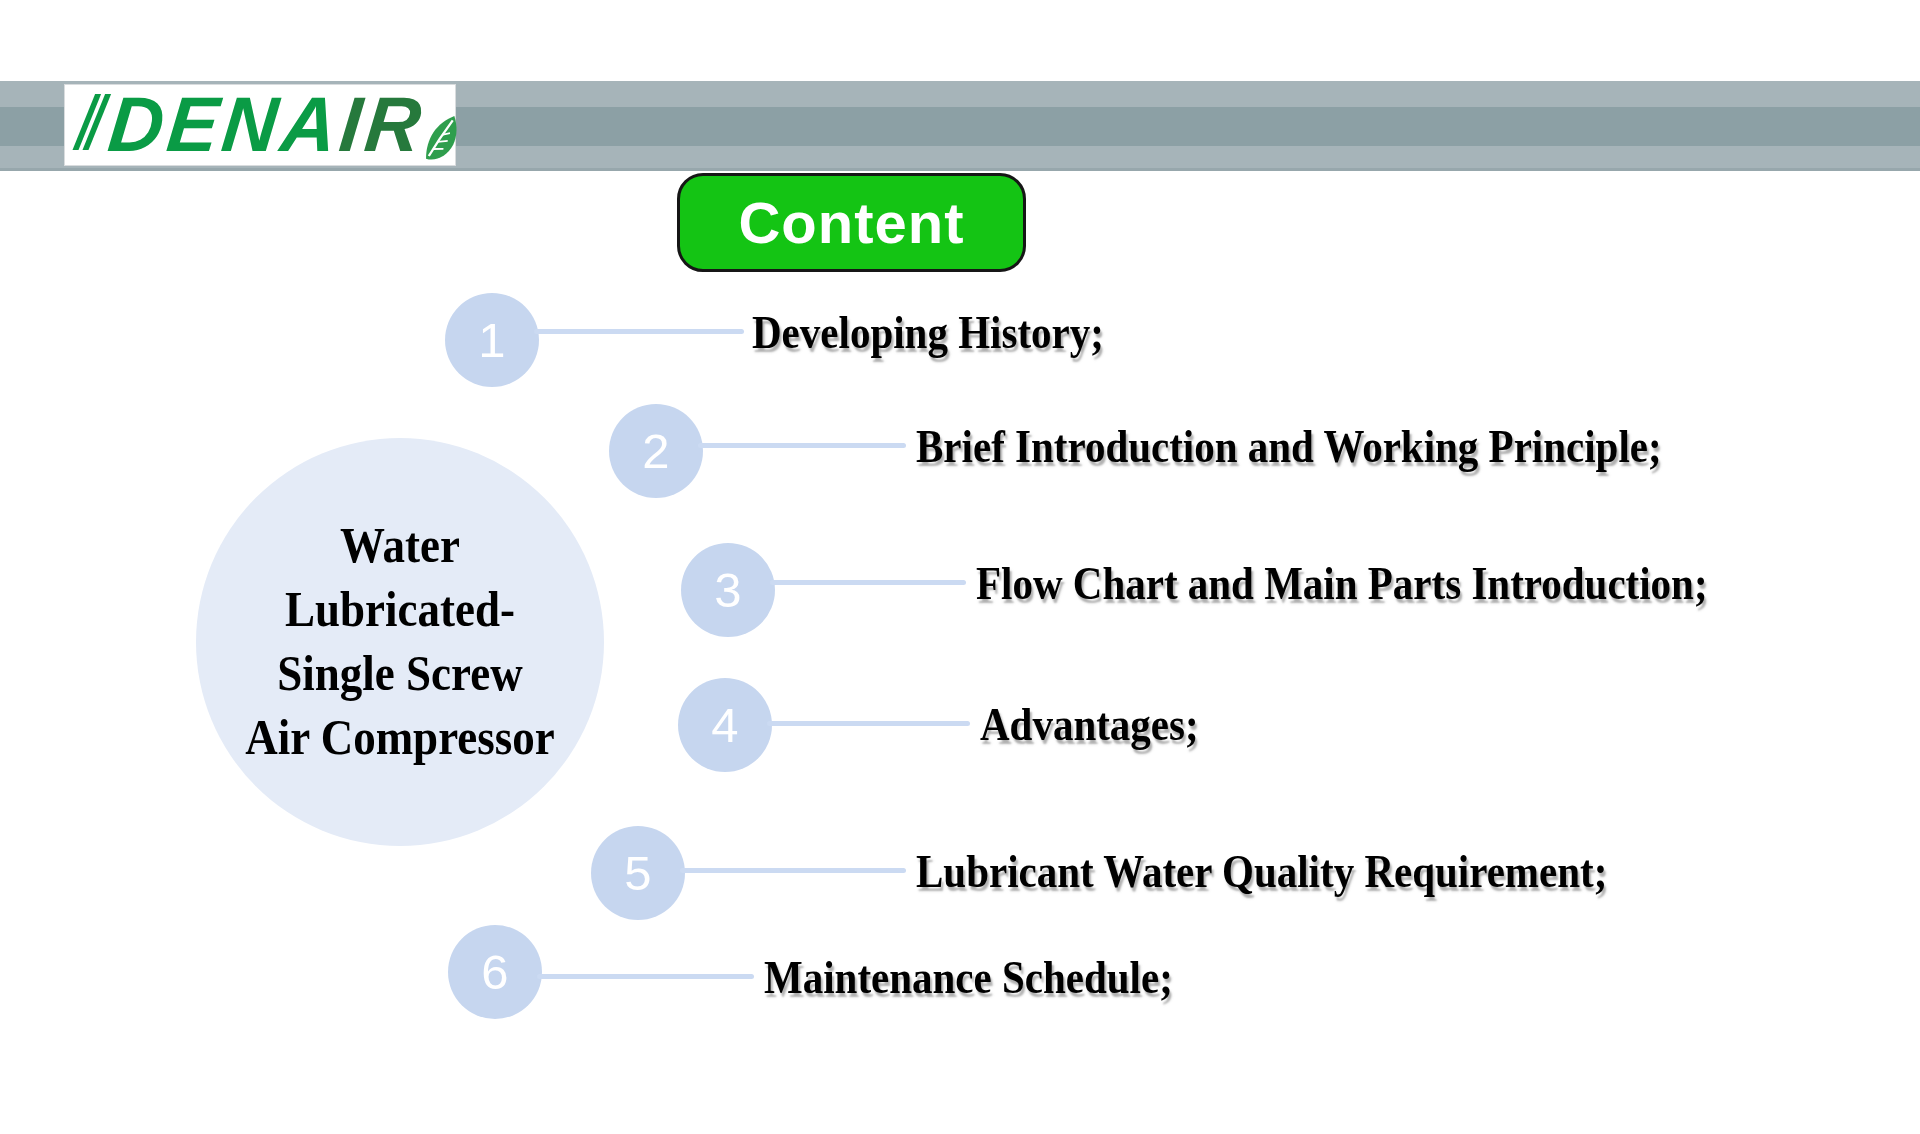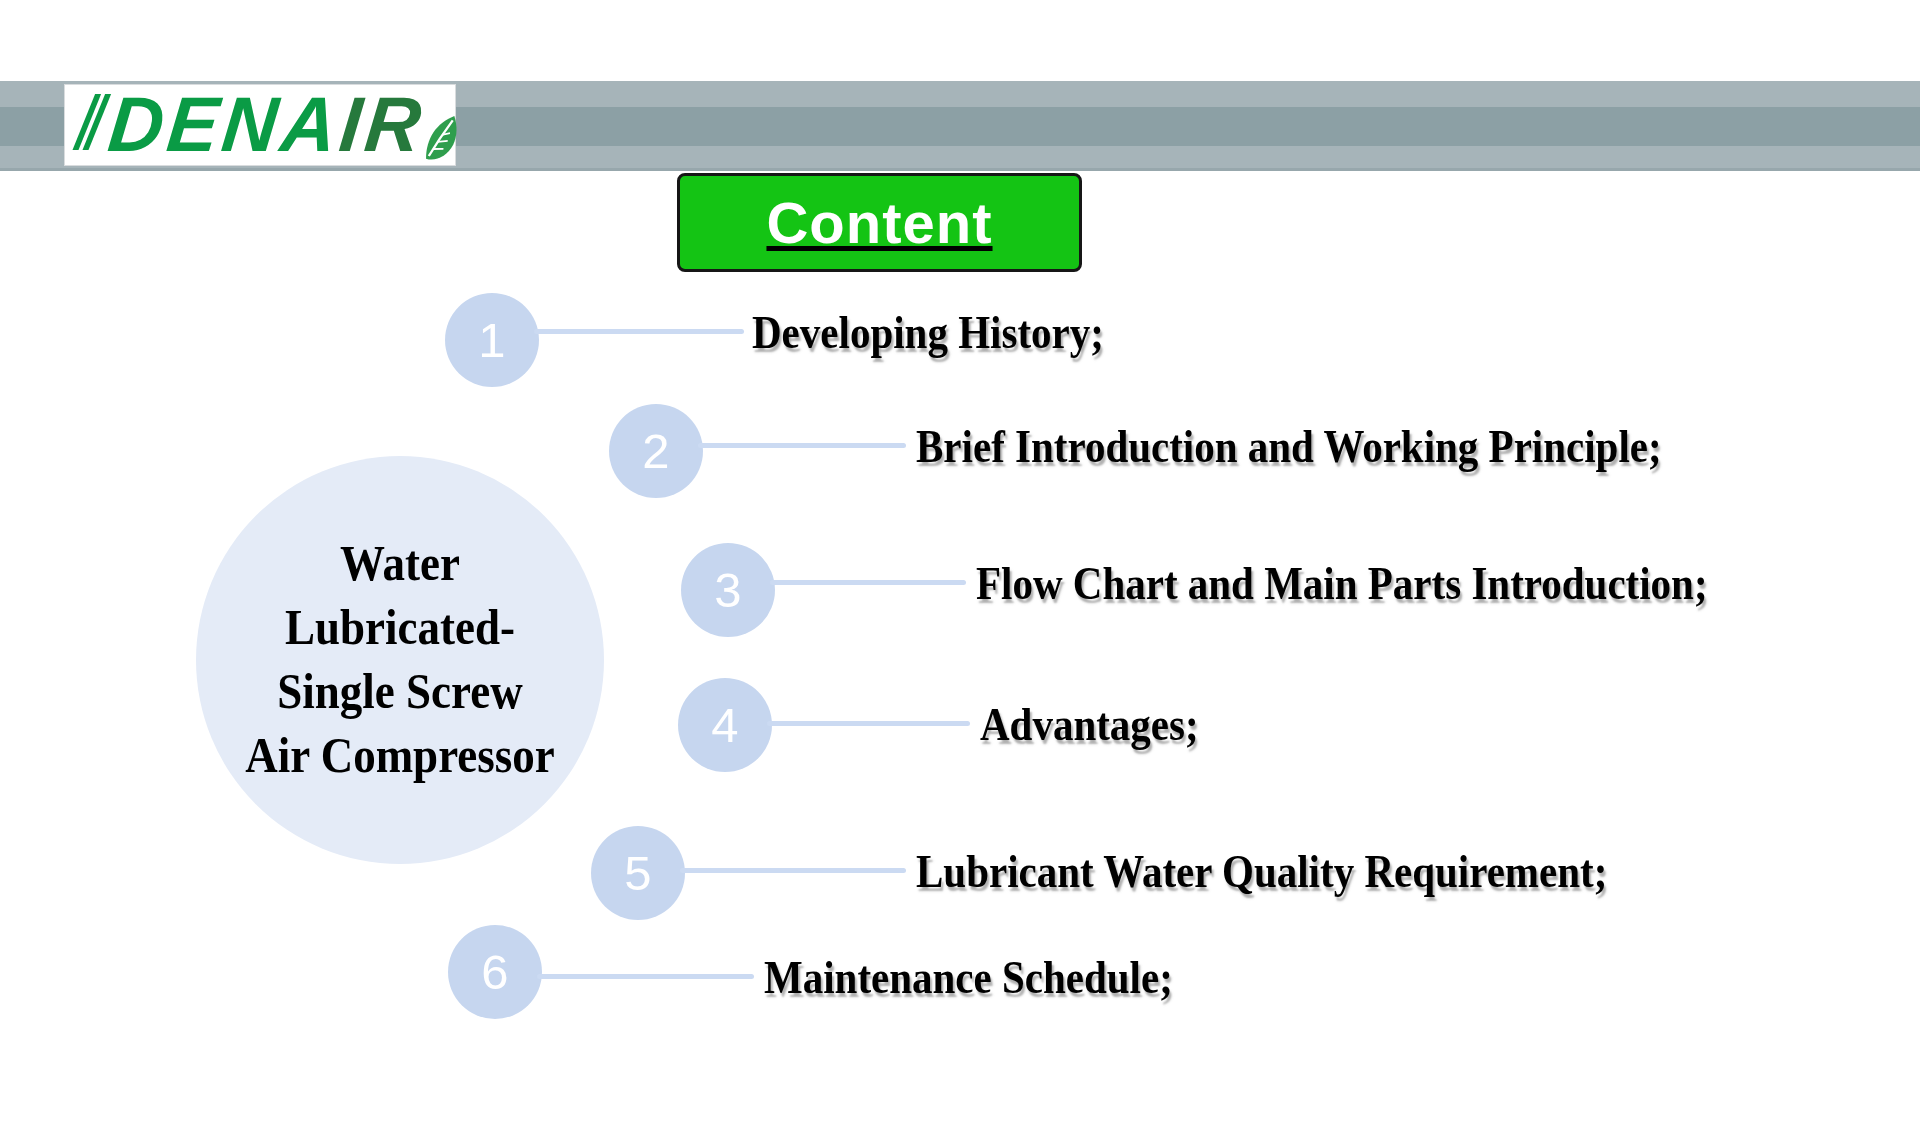--- a/index.html
+++ b/index.html
@@ -29,32 +29,32 @@
   .logo-text{
     font-style:italic;font-weight:bold;font-size:76px;letter-spacing:4px;
     transform:skewX(-6deg) scaleY(1.02);white-space:nowrap;line-height:74px;
   }
   .lg-a{color:#0a9b45;}
   .lg-b{color:#26793c;}
   .leaf{position:absolute;right:-38px;top:30px;width:40px;height:44px;transform:rotate(-12deg);}
 
   
   .content-btn{
-    position:absolute;left:677px;top:173px;width:405px;height:99px;
-    background:#14c414;border:3px solid #161616;border-radius:8px;box-sizing:border-box;
-    display:flex;align-items:center;justify-content:center;text-decoration:underline;
+    position:absolute;left:677px;top:173px;width:349px;height:99px;
+    background:#14c414;border:3px solid #161616;border-radius:26px;box-sizing:border-box;
+    display:flex;align-items:center;justify-content:center;
   }
   .content-btn span{
     color:#ffffff;font-weight:bold;font-size:58px;letter-spacing:1px;
     font-family:"Liberation Sans",sans-serif;
   }
 
   
   .hub{
-    position:absolute;left:196px;top:456px;width:408px;height:408px;border-radius:50%;
+    position:absolute;left:196px;top:438px;width:408px;height:408px;border-radius:50%;
     background:#e4ebf7;
   }
   .hub-text{
     position:absolute;left:0;top:50%;width:100%;transform:translateY(-50%) scaleY(1.12);
     text-align:center;color:#000;
     font-family:"Liberation Serif",serif;font-weight:bold;font-size:45px;line-height:57px;
   }
 
   
   .node{

